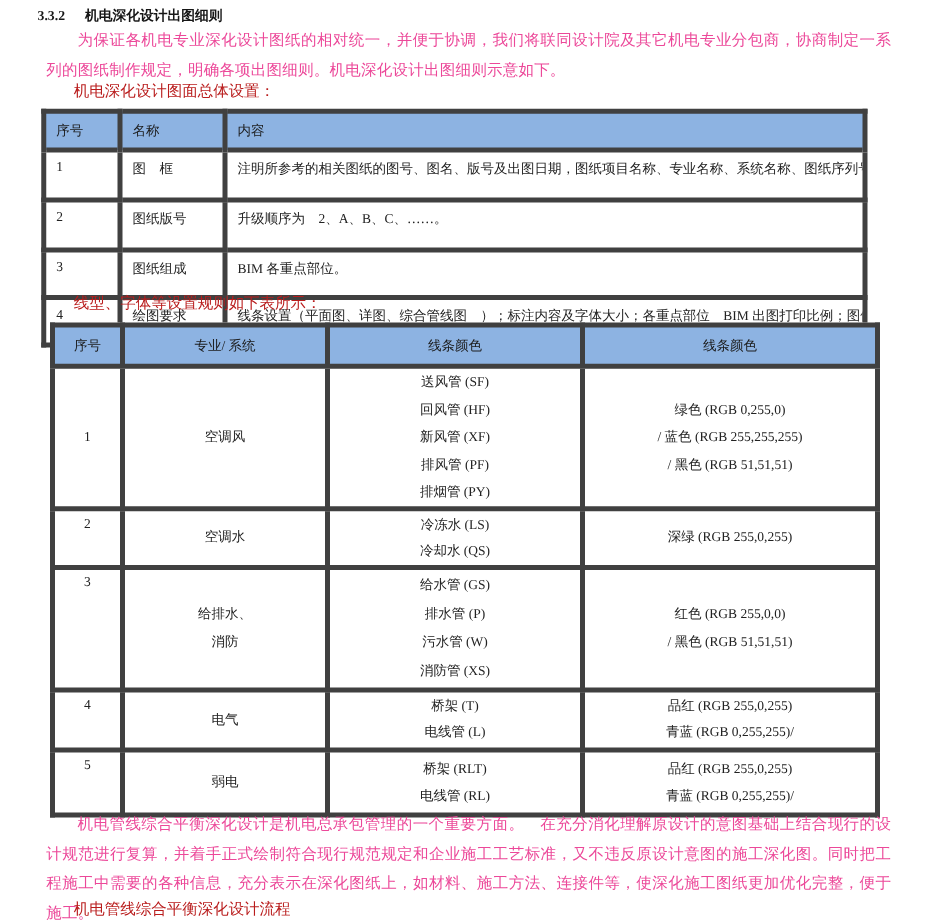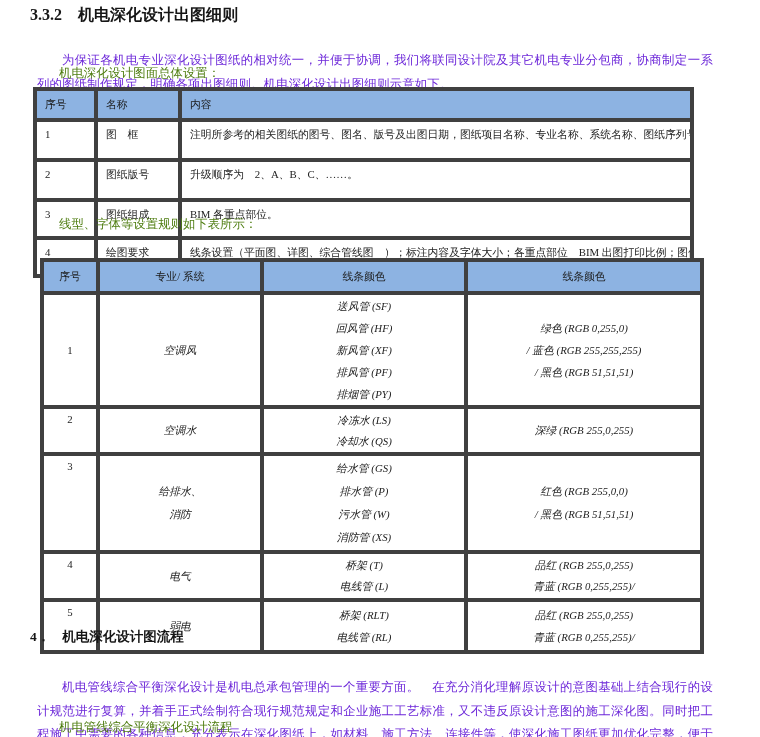--- a/index.html
+++ b/index.html
@@ -5,42 +5,42 @@
   html,body{margin:0;padding:0;background:#ffffff;}
   body{
     width:760px;height:737px;overflow:hidden;
     font-family:"Liberation Serif","DejaVu Serif",serif;
     color:#1c1c1c;
     -webkit-font-smoothing:antialiased;
   }
   .page{position:relative;width:760px;height:737px;background:#fff;}
 
   
-  .heading{position:absolute;font-weight:bold;font-size:16px;white-space:nowrap;color:#161616;}
+  .heading{position:absolute;font-weight:bold;font-size:11px;white-space:nowrap;color:#161616;}
   .heading .hnum{display:inline-block;}
   .h332{left:30px;top:5px;}
   .h332 .hnum{margin-right:16px;}
   .h4{left:30px;top:628px;font-size:13.5px;}
   .h4 .hnum{margin-right:12px;}
 
   
   .para{
     position:absolute;left:37px;width:676px;
     font-size:12.4px;line-height:23.6px;letter-spacing:0.2px;
-    text-align:justify;text-justify:inter-ideograph;color:#6d28d9;margin-top:28px;
+    text-align:justify;text-justify:inter-ideograph;color:#ec4899;
   }
   .para.indent{text-indent:25px;}
   .p1{top:21px;}
   .p2{top:648px;}
 
   .lead{
-    position:absolute;left:59px;font-size:12.4px;white-space:nowrap;color:#4d7c0f;
+    position:absolute;left:59px;font-size:12.4px;white-space:nowrap;color:#b91c1c;
   }
   .lead1{top:65px;}
-  .lead2{top:216px;}
+  .lead2{top:234px;}
   .tail{top:719px;}
 
   
   table{border-collapse:collapse;table-layout:fixed;position:absolute;background:#fff;}
   table,td,th{border:4px solid #404040;}
   table{border-width:2px;}
   th{
     background:#8db3e2;font-weight:normal;font-size:10.8px;color:#1b1b1b;
     border-bottom-width:2px;
   }
@@ -53,21 +53,21 @@
   .t1 .r1 td{height:30px;}
   .t1 .r2 td{height:30px;}
   .t1 .r3 td{height:28px;}
   .t1 .r4 td{height:28px;}
 
   
   .t2{left:40px;top:258px;width:660px;}
   .t2 th{height:27px;text-align:center;vertical-align:middle;}
   .t2 td{text-align:center;vertical-align:middle;padding:0;}
   .t2 td.no-top{vertical-align:top;padding-top:4px;}
-  .t2 .line{white-space:nowrap;font-style:italic;}
+  .t2 .line{white-space:nowrap;}
   .lh22 .line{line-height:22px;}
   .lh21 .line{line-height:21px;}
   .lh23 .line{line-height:23px;}
   .t2 tr.row1 td{height:108px;}
   .t2 tr.row2 td{height:39px;}
   .t2 tr.row3 td{height:90px;}
   .t2 tr.row4 td{height:40px;}
   .t2 tr.row5 td{height:44px;}
 </style>
 </head>
@@ -211,21 +211,18 @@
         <div class="line">电线管 (RL)</div>
       </td>
       <td>
         <div class="line">品红 (RGB 255,0,255)</div>
         <div class="line">青蓝 (RGB 0,255,255)/</div>
       </td>
     </tr>
   </tbody>
     </table>
 
-  <div class="heading h4">
-    <span class="hnum">4．</span><span>机电深化设计图流程</span>
-  </div>
 
   <div class="para indent p2">机电管线综合平衡深化设计是机电总承包管理的一个重要方面。　在充分消化理解原设计的意图基础上结合现行的设计规范进行复算，并着手正式绘制符合现行规范规定和企业施工工艺标准，又不违反原设计意图的施工深化图。同时把工程施工中需要的各种信息，充分表示在深化图纸上，如材料、施工方法、连接件等，使深化施工图纸更加优化完整，便于施工。</div>
 
   <div class="lead tail">机电管线综合平衡深化设计流程</div>
 
 </div>
 
 </body></html>

